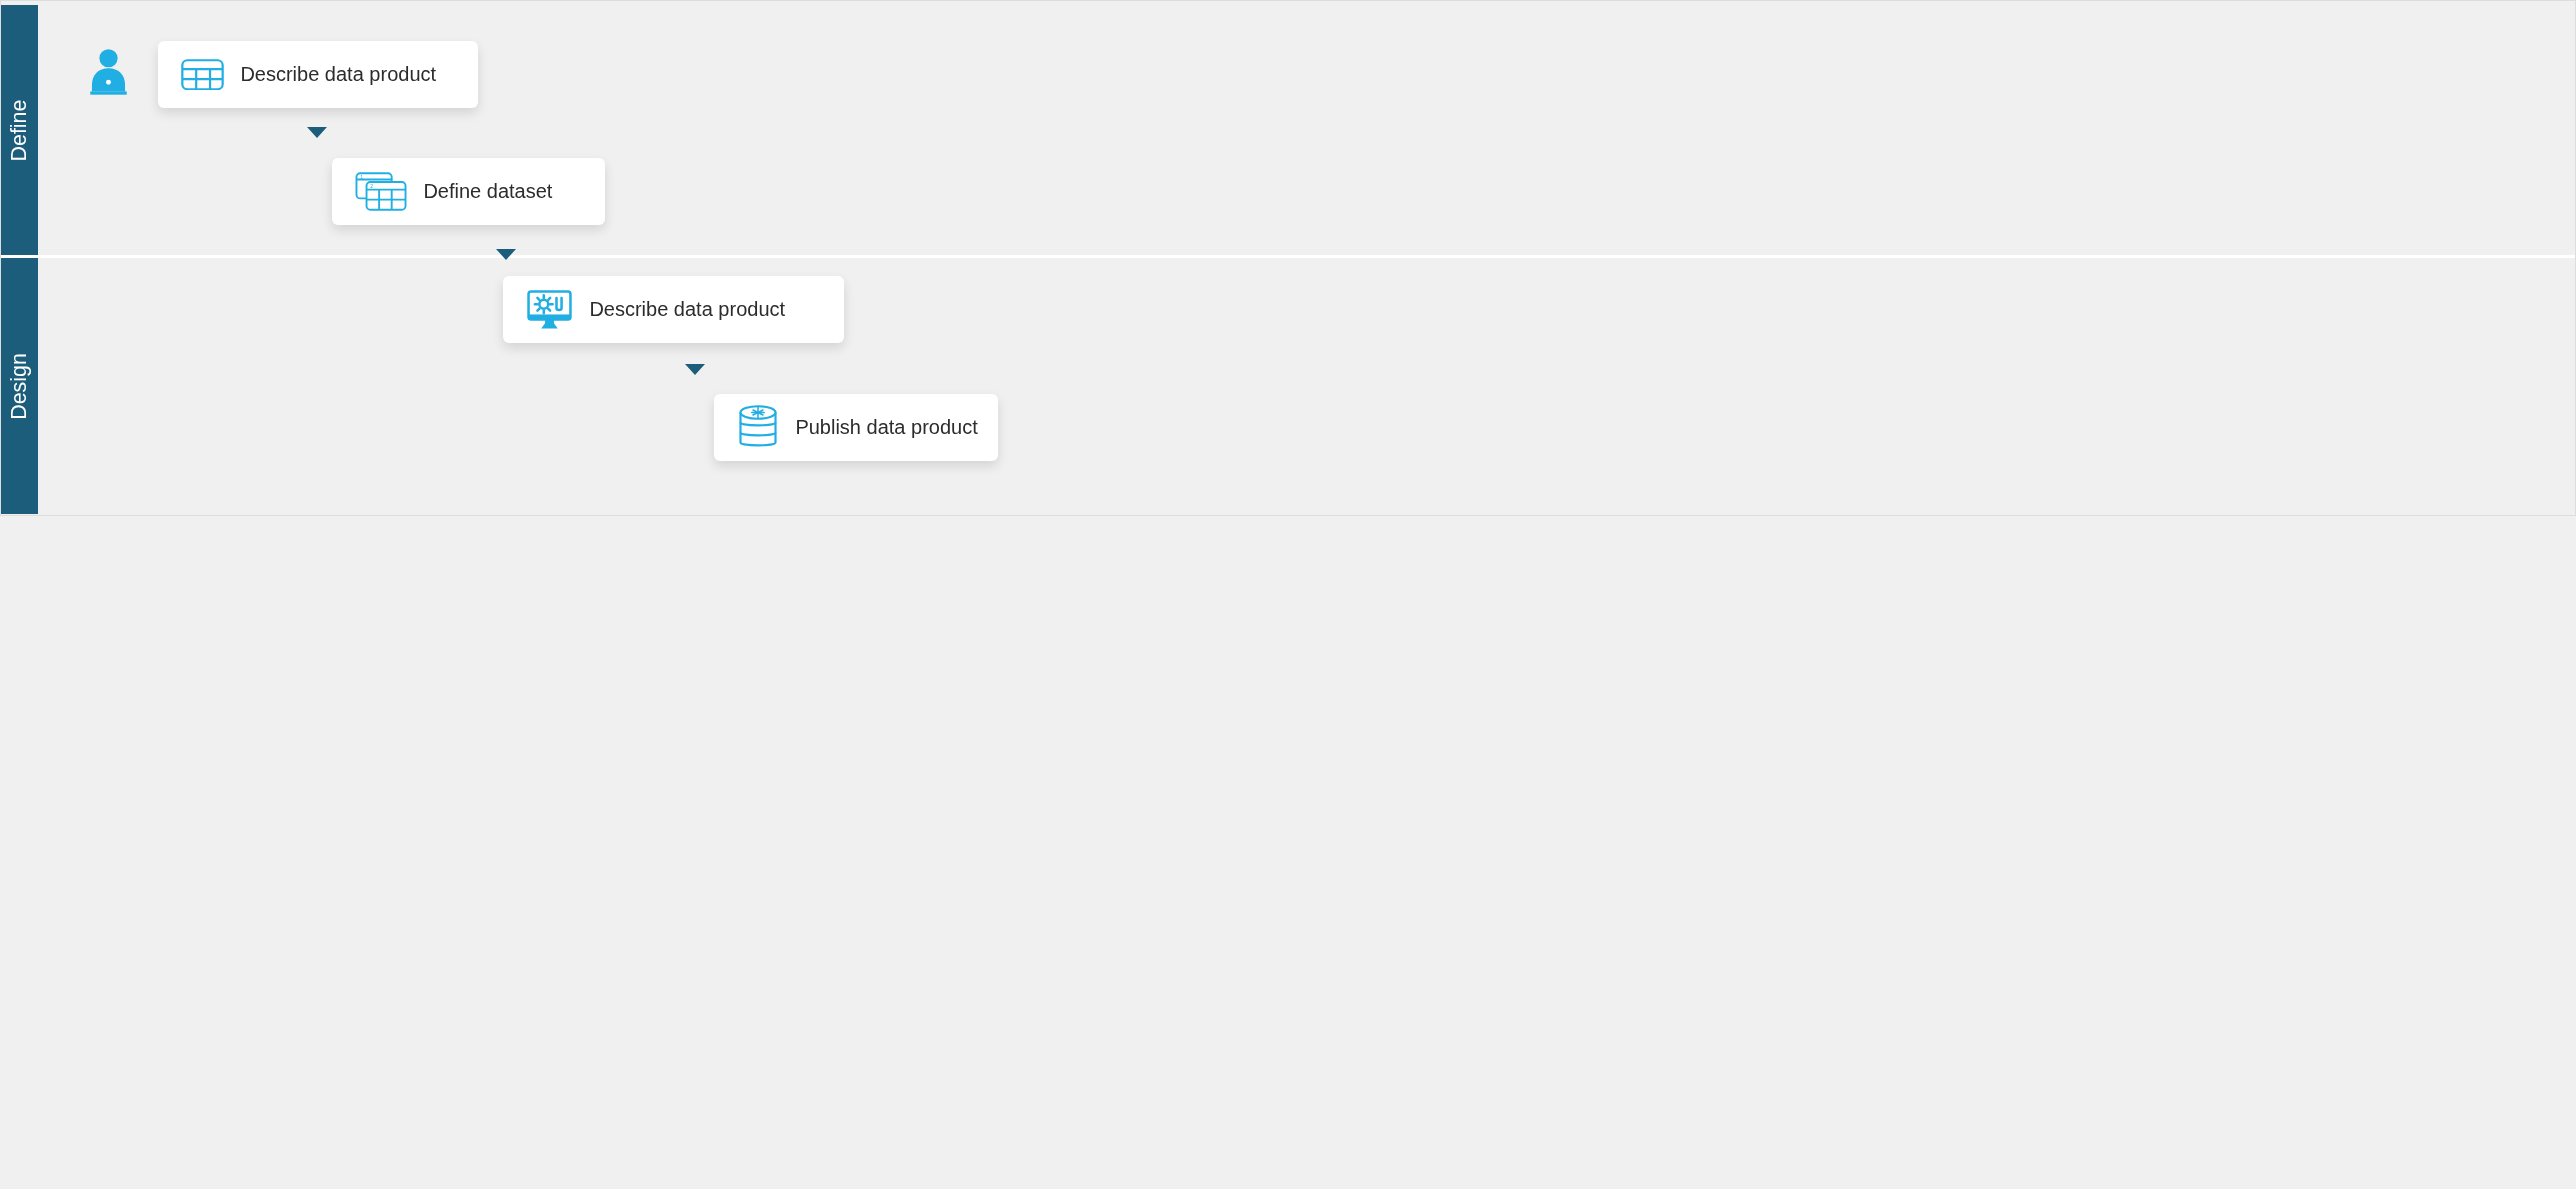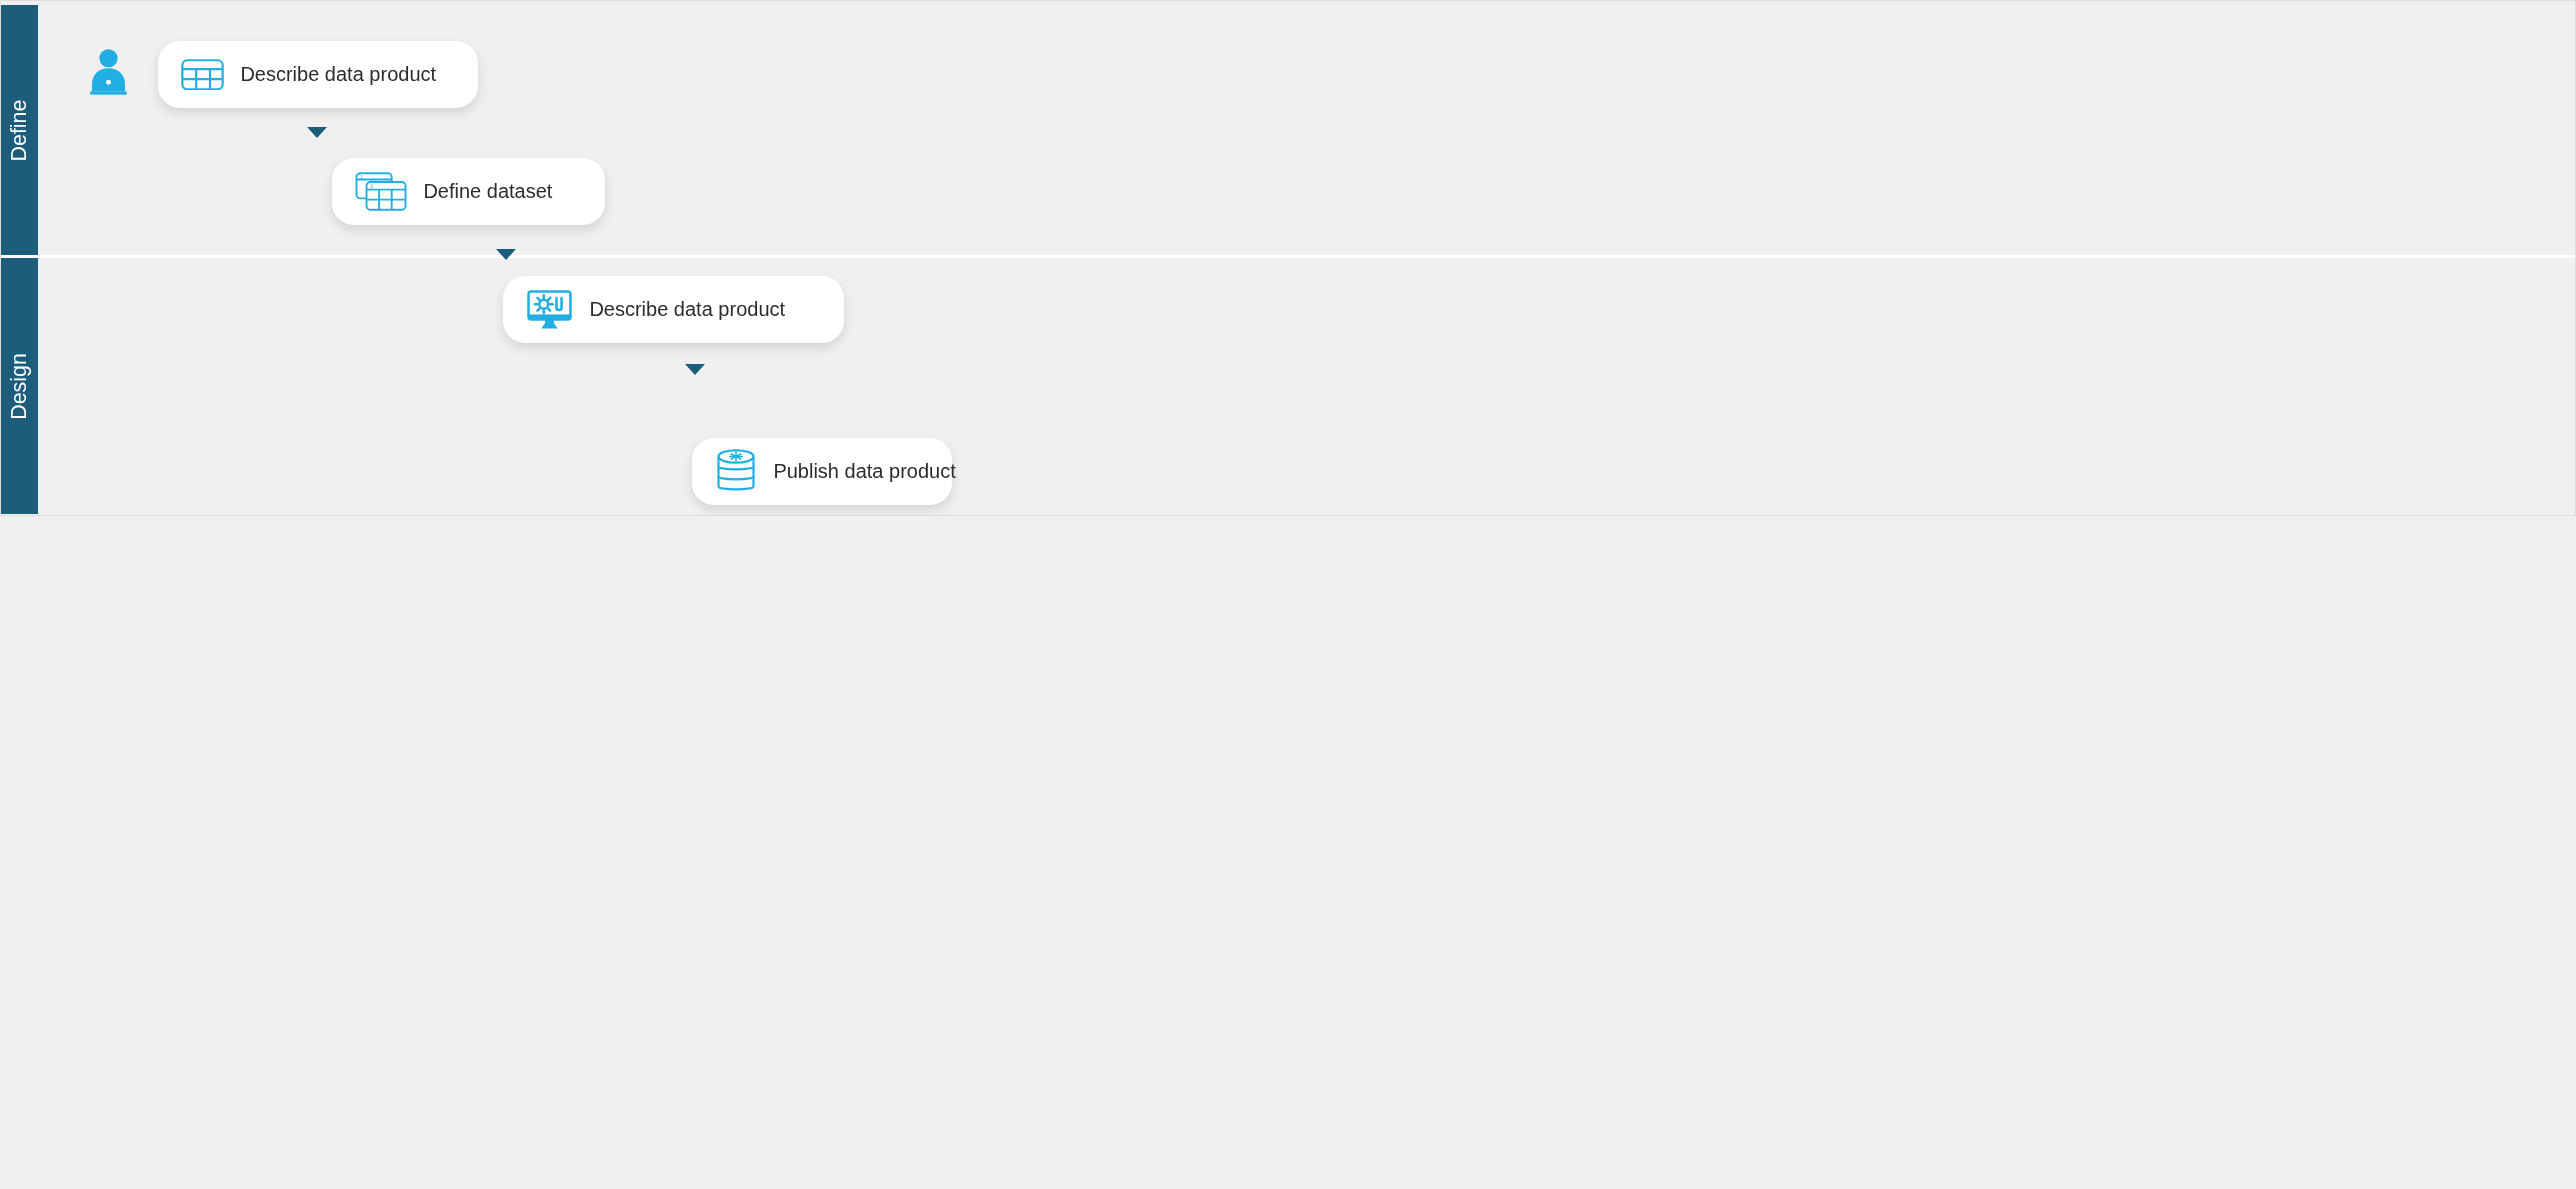--- a/index.html
+++ b/index.html
@@ -35,21 +35,21 @@
     height: 2.5px;
     background: #ffffff;
   }
   .person-icon {
     position: absolute;
     color: #21aee3;
   }
   .card {
     position: absolute;
     background: #ffffff;
-    border-radius: 22px;
+    border-radius: 6px;
     box-shadow: 0 5px 11.3px rgba(0,0,0,0.12);
     display: flex;
     align-items: center;
     padding: 12.6px 23px;
     gap: 16.4px;
   }
   .card .card-icon {
     color: #21aee3;
     flex: none;
     display: flex;
@@ -137,21 +137,21 @@
         <circle cx="28" cy="24" r="7" fill="none" stroke="currentColor" stroke-width="4"></circle>
         <path d="M28 14 L28 10 M28 38 L28 34 M18 24 L14 24 M42 24 L38 24 M21 17 L18 14 M35 31 L38 34 M21 31 L18 34 M35 17 L38 14" stroke="currentColor" stroke-width="4" stroke-linecap="round"></path>
         <path d="M48 14 C48 14 48 26 48 30 C48 34 56 34 56 30 C56 26 56 14 56 14" fill="none" stroke="currentColor" stroke-width="4" stroke-linecap="round"></path>
       </svg>
     </div>
     <div class="card-text">Describe data product</div>
   </div>
 
   <div class="arrow-down" style="top:363px; left:684px;"></div>
 
-  <div class="card" style="top:393px; left:691px; width:260px; height:67px;margin-top:44px;">
+  <div class="card" style="top:393px; left:713px; width:284px; height:67px;">
     <div class="card-icon">
       <svg width="42" height="45" viewBox="0 0 66 72">
         <ellipse cx="33" cy="12" rx="28" ry="10" fill="none" stroke="currentColor" stroke-width="3.5"></ellipse>
         <path d="M5 12 L5 28 C5 34 61 34 61 28 L61 12" fill="none" stroke="currentColor" stroke-width="3.5"></path>
         <path d="M5 28 L5 44 C5 50 61 50 61 44 L61 28" fill="none" stroke="currentColor" stroke-width="3.5"></path>
         <path d="M5 44 L5 60 C5 66 61 66 61 60 L61 44" fill="none" stroke="currentColor" stroke-width="3.5"></path>
         <g stroke="currentColor" stroke-width="2.5" stroke-linecap="round">
           <line x1="33" y1="4" x2="33" y2="20"></line>
           <line x1="25" y1="8" x2="41" y2="16"></line>
           <line x1="25" y1="16" x2="41" y2="8"></line>

